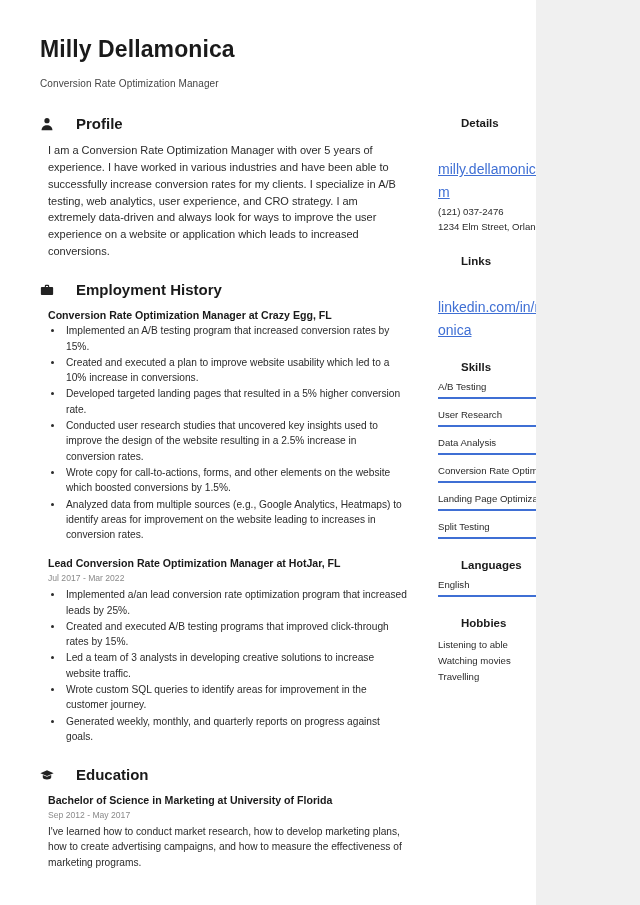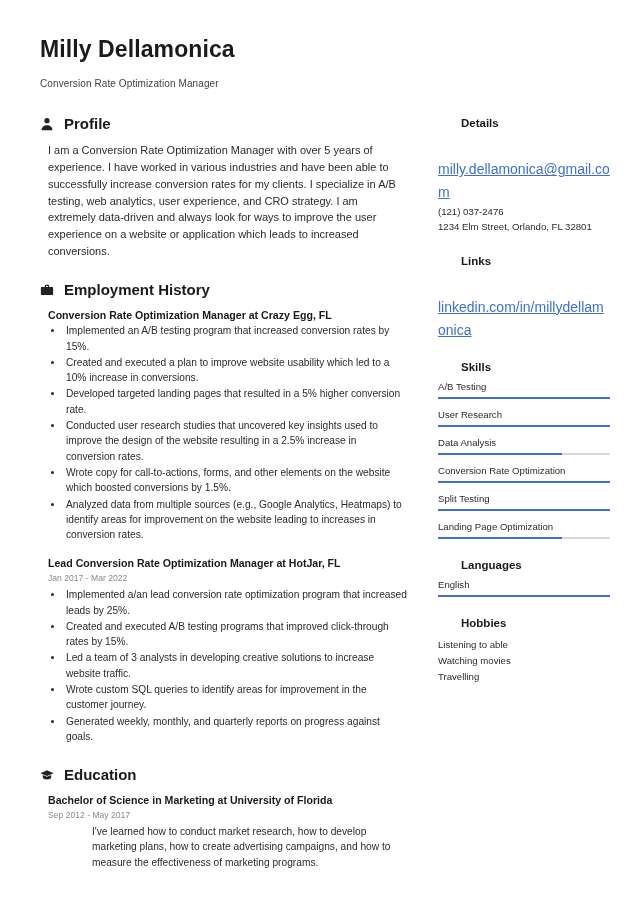--- a/index.html
+++ b/index.html
@@ -4,21 +4,21 @@
 <style>
   html, body {
     margin: 0;
     padding: 0;
     background: #f0f0f0;
   }
   body {
     font-family: "Liberation Sans", sans-serif;
   }
   .page {
-    width: 640px;
+    width: 536px;
     height: 905px;
     background: #ffffff;
     position: relative;
     box-sizing: border-box;
     padding: 36px 40px 20px 40px;
     overflow: hidden;
   }
   .header {
     margin-bottom: 26px;
   }
@@ -48,21 +48,21 @@
     width: 172px;
     flex: 0 0 172px;
     padding-top: 2px;
   }
   .section {
     margin-bottom: 22px;
   }
   .section-head {
     display: flex;
     align-items: center;
-    gap: 10px;
+    gap: 22px;
     margin-bottom: 10px;
   }
   .section-icon {
     width: 14px;
     height: 14px;
     display: inline-flex;
     align-items: center;
     justify-content: center;
     color: #222;
   }
@@ -102,21 +102,20 @@
     font-size: 10.2px;
     line-height: 1.5;
     color: #2b2b2b;
     margin-bottom: 1px;
     padding-left: 2px;
   }
   .entry-desc {
     font-size: 10.2px;
     line-height: 1.5;
     color: #2b2b2b;
-    margin-left: 44px;
   }
   
   .side-title {
     font-size: 11.5px;
     font-weight: bold;
     color: #1a1a1a;
     margin-bottom: 8px;
     padding-left: 23px;
   }
   .side-block { margin-bottom: 20px; }
@@ -204,21 +203,21 @@
             <li>Created and executed a plan to improve website usability which led to a 10% increase in conversions.</li>
             <li>Developed targeted landing pages that resulted in a 5% higher conversion rate.</li>
             <li>Conducted user research studies that uncovered key insights used to improve the design of the website resulting in a 2.5% increase in conversion rates.</li>
             <li>Wrote copy for call-to-actions, forms, and other elements on the website which boosted conversions by 1.5%.</li>
             <li>Analyzed data from multiple sources (e.g., Google Analytics, Heatmaps) to identify areas for improvement on the website leading to increases in conversion rates.</li>
           </ul>
         </div>
 
         <div class="entry">
           <div class="entry-title">Lead Conversion Rate Optimization Manager at HotJar, FL</div>
-          <div class="entry-date">Jan 2017 - Mar 2022</div>
+          <div class="entry-date">Jul 2017 - Mar 2022</div>
           <ul class="bullets">
             <li>Implemented a/an lead conversion rate optimization program that increased leads by 25%.</li>
             <li>Created and executed A/B testing programs that improved click-through rates by 15%.</li>
             <li>Led a team of 3 analysts in developing creative solutions to increase website traffic.</li>
             <li>Wrote custom SQL queries to identify areas for improvement in the customer journey.</li>
             <li>Generated weekly, monthly, and quarterly reports on progress against goals.</li>
           </ul>
         </div>
       </div>
 
@@ -276,29 +275,29 @@
               <div class="skill-fill" style="width: 72%;"></div>
             </div>
         </div>
         <div class="skill">
           <div class="skill-name">Conversion Rate Optimization</div>
           <div class="skill-track">
               <div class="skill-fill" style="width: 100%;"></div>
             </div>
         </div>
         <div class="skill">
+          <div class="skill-name">Landing Page Optimization</div>
+          <div class="skill-track">
+              <div class="skill-fill" style="width: 72%;"></div>
+            </div>
+        </div>
+        <div class="skill">
           <div class="skill-name">Split Testing</div>
           <div class="skill-track">
               <div class="skill-fill" style="width: 100%;"></div>
-            </div>
-        </div>
-        <div class="skill">
-          <div class="skill-name">Landing Page Optimization</div>
-          <div class="skill-track">
-              <div class="skill-fill" style="width: 72%;"></div>
             </div>
         </div>
       </div>
 
       <div class="side-block">
         <div class="side-title">Languages</div>
         <div class="skill">
           <div class="skill-name">English</div>
           <div class="skill-track">
               <div class="skill-fill" style="width: 100%;"></div>

